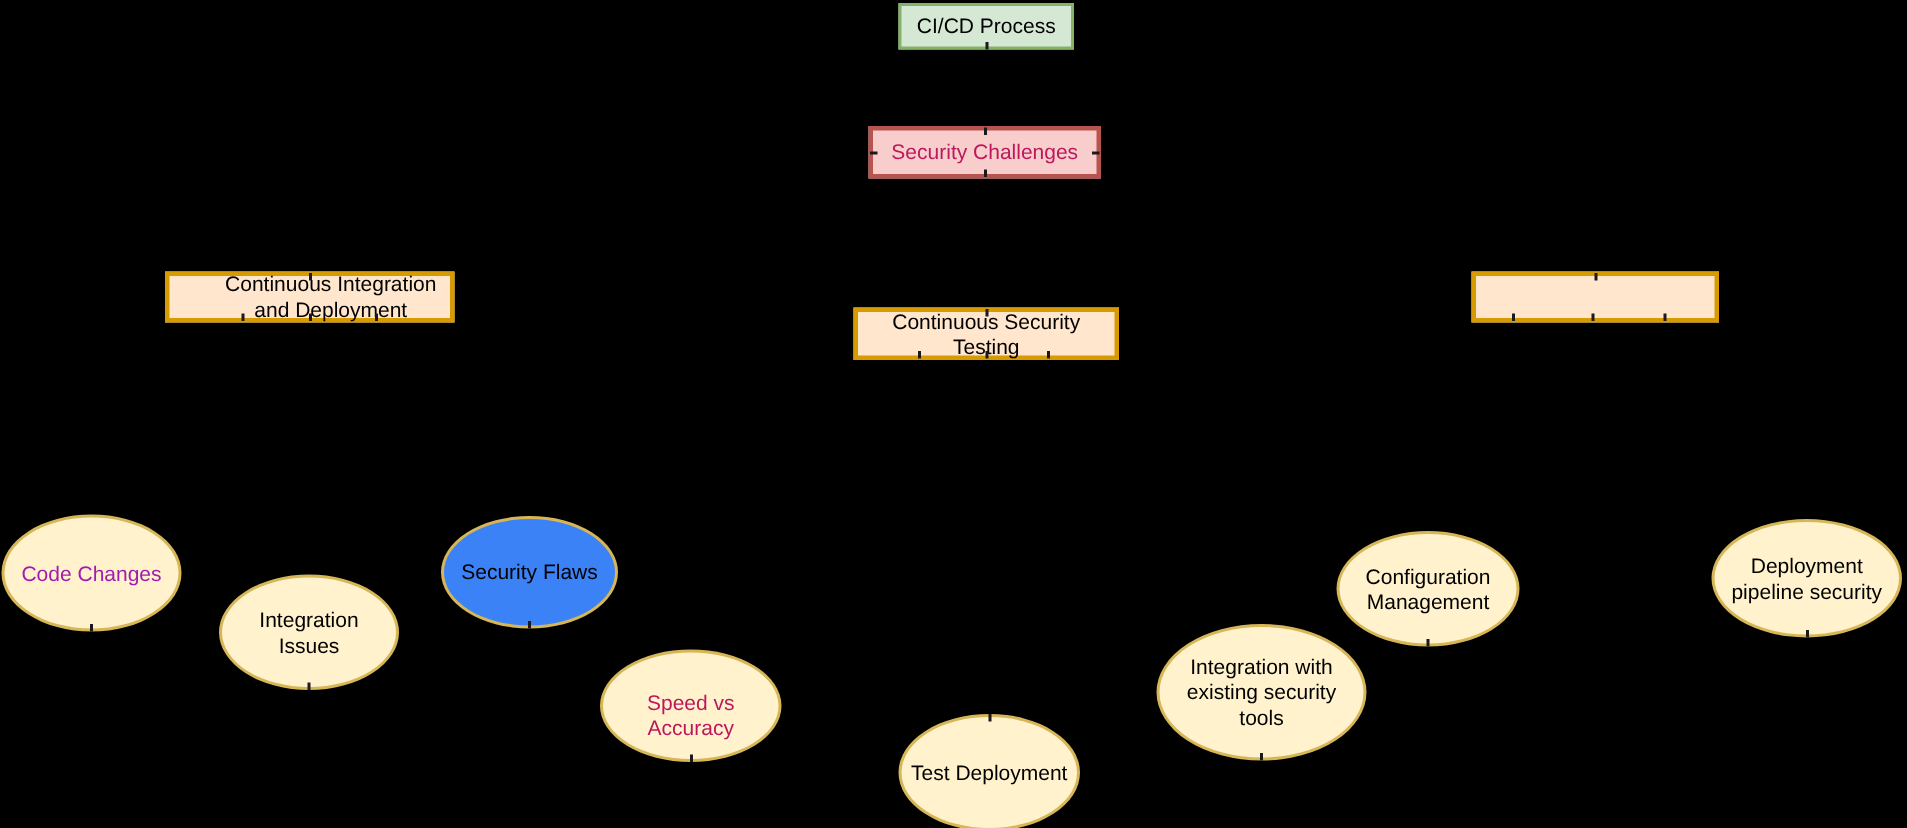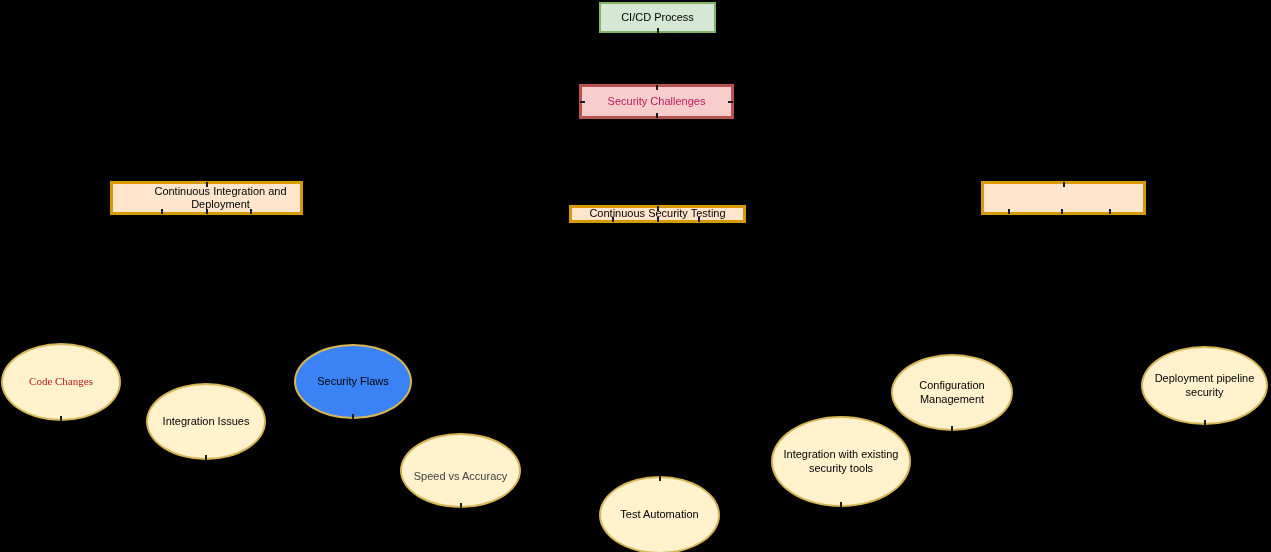--- a/index.html
+++ b/index.html
@@ -28,21 +28,21 @@
     text-align: center;
   }
   .node.rect {
     border-style: solid;
   }
   .node.ellipse {
     border-style: solid;
     border-radius: 50%;
   }
   .node .label {
-    font-size: 11px;
+    font-size: 14px;
     line-height: 1.2;
     color: #000000;
     padding: 1px 4px;
     white-space: pre-line;
   }
   .tick {
     position: absolute;
     background: #1a1a1a;
   }
   .tick.v { width: 2px; height: 5px; }
@@ -63,51 +63,51 @@
       <div class="tick h" style="background: rgb(26, 26, 26); top: calc(50% - 1px); left: -2px;"></div>
       <div class="tick h" style="background: rgb(26, 26, 26); top: calc(50% - 1px); right: -2px;"></div>
     </div>
     <div class="node rect" style="left: 110px; top: 181px; width: 193px; height: 34px; background: rgb(255, 230, 204); border-color: rgb(215, 155, 0); border-width: 3px; padding-left: 28px;">
       <span class="label" style="color: rgb(0, 0, 0);">Continuous Integration and Deployment</span>
       <div class="tick v" style="background: rgb(26, 26, 26); left: calc(50% - 1px); top: -2px;"></div>
       <div class="tick v" style="background: rgb(26, 26, 26); left: calc(26% - 1px); bottom: -2px;"></div>
       <div class="tick v" style="background: rgb(26, 26, 26); left: calc(50% - 1px); bottom: -2px;"></div>
       <div class="tick v" style="background: rgb(26, 26, 26); left: calc(74% - 1px); bottom: -2px;"></div>
     </div>
-    <div class="node rect" style="left: 569px; top: 205px; width: 177px; height: 18px; background: rgb(255, 230, 204); border-color: rgb(215, 155, 0); border-width: 3px;">
+    <div class="node rect" style="left: 569px; top: 205px; width: 177px; height: 35px; background: rgb(255, 230, 204); border-color: rgb(215, 155, 0); border-width: 3px;">
       <span class="label" style="color: rgb(0, 0, 0);">Continuous Security Testing</span>
       <div class="tick v" style="background: rgb(26, 26, 26); left: calc(50% - 1px); top: -2px;"></div>
       <div class="tick v" style="background: rgb(26, 26, 26); left: calc(24% - 1px); bottom: -2px;"></div>
       <div class="tick v" style="background: rgb(26, 26, 26); left: calc(50% - 1px); bottom: -2px;"></div>
       <div class="tick v" style="background: rgb(26, 26, 26); left: calc(74% - 1px); bottom: -2px;"></div>
     </div>
     <div class="node rect" style="left: 981px; top: 181px; width: 165px; height: 34px; background: rgb(255, 230, 204); border-color: rgb(215, 155, 0); border-width: 3px;">
       <div class="tick v" style="background: rgb(26, 26, 26); left: calc(50% - 1px); top: -2px;"></div>
       <div class="tick v" style="background: rgb(26, 26, 26); left: calc(16% - 1px); bottom: -2px;"></div>
       <div class="tick v" style="background: rgb(26, 26, 26); left: calc(49% - 1px); bottom: -2px;"></div>
       <div class="tick v" style="background: rgb(26, 26, 26); left: calc(79% - 1px); bottom: -2px;"></div>
     </div>
     <div class="node ellipse" style="left: 1px; top: 343px; width: 120px; height: 78px; background: rgb(255, 242, 204); border-color: rgb(214, 182, 86); border-width: 2px;">
-      <span class="label" style="color: #b91c1c; font-family: Liberation Serif, serif;">Code Changes</span>
+      <span class="label" style="color: #a21caf;">Code Changes</span>
       <div class="tick v" style="background: rgb(26, 26, 26); left: calc(50% - 1px); bottom: -2px;"></div>
     </div>
     <div class="node ellipse" style="left: 146px; top: 383px; width: 120px; height: 77px; background: rgb(255, 242, 204); border-color: rgb(214, 182, 86); border-width: 2px;">
       <span class="label" style="color: rgb(0, 0, 0);">Integration Issues</span>
       <div class="tick v" style="background: rgb(26, 26, 26); left: calc(50% - 1px); bottom: -2px;"></div>
     </div>
     <div class="node ellipse" style="left: 294px; top: 344px; width: 118px; height: 75px; background: #3b82f6; border-color: rgb(214, 182, 86); border-width: 2px;">
       <span class="label" style="color: rgb(0, 0, 0);">Security Flaws</span>
       <div class="tick v" style="background: rgb(26, 26, 26); left: calc(50% - 1px); bottom: -2px;"></div>
     </div>
     <div class="node ellipse" style="left: 400px; top: 433px; width: 121px; height: 75px; background: rgb(255, 242, 204); border-color: rgb(214, 182, 86); border-width: 2px;">
-      <span class="label" style="color: #404040; margin-top: 13px;">Speed vs Accuracy</span>
+      <span class="label" style="color: #be185d; margin-top: 13px;">Speed vs Accuracy</span>
       <div class="tick v" style="background: rgb(26, 26, 26); left: calc(50% - 1px); bottom: -2px;"></div>
     </div>
     <div class="node ellipse" style="left: 599px; top: 476px; width: 121px; height: 78px; background: rgb(255, 242, 204); border-color: rgb(214, 182, 86); border-width: 2px;">
-      <span class="label" style="color: rgb(0, 0, 0);">Test Automation</span>
+      <span class="label" style="color: rgb(0, 0, 0);">Test Deployment</span>
       <div class="tick v" style="background: rgb(26, 26, 26); left: calc(50% - 1px); top: -2px;"></div>
     </div>
     <div class="node ellipse" style="left: 771px; top: 416px; width: 140px; height: 91px; background: rgb(255, 242, 204); border-color: rgb(214, 182, 86); border-width: 2px;">
       <span class="label" style="color: rgb(0, 0, 0);">Integration with existing security tools</span>
       <div class="tick v" style="background: rgb(26, 26, 26); left: calc(50% - 1px); bottom: -2px;"></div>
     </div>
     <div class="node ellipse" style="left: 1141px; top: 346px; width: 127px; height: 79px; background: rgb(255, 242, 204); border-color: rgb(214, 182, 86); border-width: 2px;">
       <span class="label" style="color: rgb(0, 0, 0);">Deployment pipeline security</span>
       <div class="tick v" style="background: rgb(26, 26, 26); left: calc(50% - 1px); bottom: -2px;"></div>
     </div>

